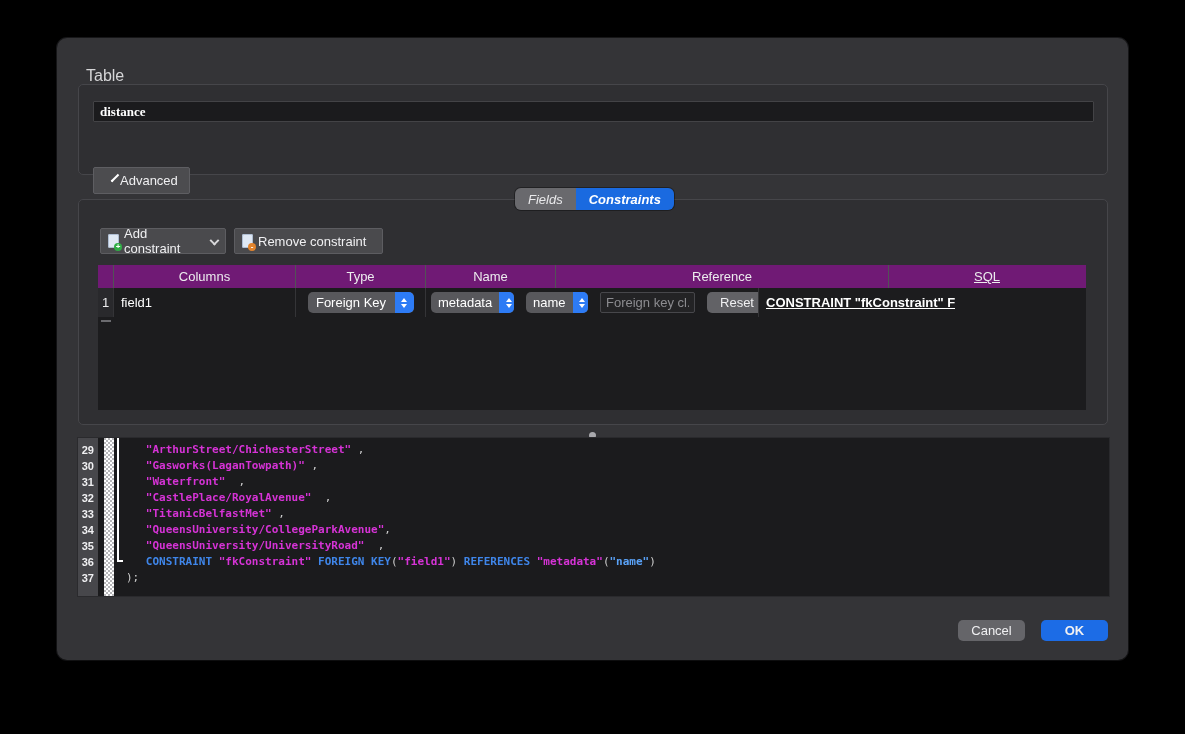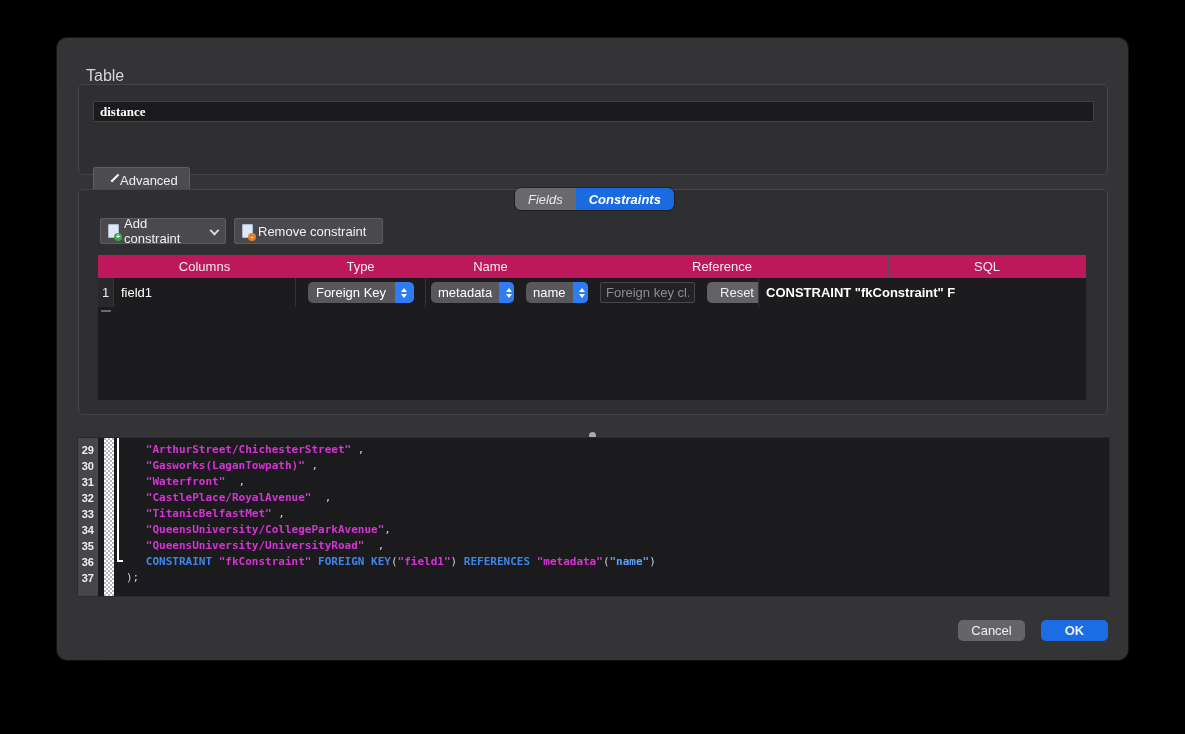--- a/index.html
+++ b/index.html
@@ -12,21 +12,21 @@
   .title{position:absolute;left:0;right:0;top:0;height:22px;line-height:23px;text-align:center;
          font-size:13px;color:#c3c3c6;}
   .traffic{position:absolute;left:10px;top:5px;display:flex;gap:8px;}
   .tl{width:12px;height:12px;border-radius:50%;display:inline-block;}
   .tl.red{background:#ee6a5e;}
   .tl.gray{background:#737377;}
   .tl.green{background:#62c454;}
   
   .group{position:absolute;background:#2f2f32;border:1px solid #46464a;border-radius:5px;box-sizing:border-box;}
   .group1{left:21px;top:46px;width:1030px;height:91px;}
-  .group2{left:21px;top:151px;width:1030px;height:226px;}
+  .group2{left:21px;top:161px;width:1030px;height:226px;}
   .label-table{position:absolute;left:29px;top:29px;font-size:16px;color:#d6d6d8;}
   .name-input{position:absolute;left:14px;top:16px;width:1001px;height:21px;box-sizing:border-box;
               background:#1b1b1d;border:1px solid #434346;border-radius:1px;color:#fff;
               font-weight:700;font-size:13px;padding:0 6px;font-family:Liberation Serif, serif;outline:none;}
   
   .btn{display:flex;align-items:center;justify-content:center;box-sizing:border-box;cursor:default;
        color:#f0f0f2;font-size:13px;}
   .advanced{position:absolute;left:14px;top:46px;width:97px;height:27px;background:#4c4c4f;
             border:1px solid #5e5e62;border-radius:2px;gap:4px;justify-content:flex-start;padding:0 20px;margin-top:36px;}
   .chev-down{width:8px;height:8px;border-right:2.5px solid #fff;border-bottom:2.5px solid #fff;
@@ -46,32 +46,32 @@
   .doc-icon{position:relative;width:11px;height:14px;background:#dfe8f4;border-radius:2px;flex:0 0 auto;
             box-shadow:inset 0 0 0 1px #aebdd2;}
   .badge{position:absolute;right:-3px;bottom:-3px;width:8px;height:8px;border-radius:50%;
          color:#fff;font-size:8px;line-height:8px;text-align:center;font-weight:700;}
   .badge-add{background:#2fae46;}
   .badge-add::after{content:"+";}
   .badge-remove{background:#e2842d;}
   .badge-remove::after{content:"-";}
   
   .grid{position:absolute;left:19px;top:65px;width:988px;height:145px;background:#1c1c1e;overflow:hidden;}
-  .grid-header{display:flex;height:23px;background:#be185d;}
+  .grid-header{display:flex;height:23px;background:#701a75;}
   .hc{box-sizing:border-box;display:flex;align-items:center;justify-content:center;font-size:13px;
       color:#ececee;border-right:1px solid #525256;height:23px;}
   .grid-row{display:flex;height:29px;background:#1c1c1e;}
   .bc{box-sizing:border-box;display:flex;align-items:center;font-size:13px;color:#fff;
       border-right:1px solid #343437;overflow:hidden;}
   .c-num{flex:0 0 16px;}
   .c-columns{flex:0 0 182px;}
   .c-type{flex:0 0 130px;}
   .c-name{flex:0 0 130px;}
   .c-ref{flex:0 0 333px;}
-  .c-sql{flex:0 0 196px;border-right:none;}
+  .c-sql{flex:0 0 196px;border-right:none;text-decoration:underline;}
   .rownum{background:#29292c;justify-content:center;color:#ececee;}
   .bc.c-columns,.bc.c-name{padding-left:7px;}
   .bc.c-type{justify-content:center;}
   .bc.c-ref{gap:12px;padding-left:5px;}
   .sqlcell{font-weight:700;padding-left:7px;white-space:nowrap;}
   .row-stub{width:10px;height:2px;background:#6b6b6f;margin:3px 0 0 3px;}
   
   .popup{height:21px;display:flex;align-items:stretch;background:#58585c;border-radius:5px;
          color:#fff;font-size:13px;overflow:hidden;flex:0 0 auto;}
   .popup-label{display:flex;align-items:center;justify-content:center;padding:0 7px;flex:1;white-space:nowrap;}

